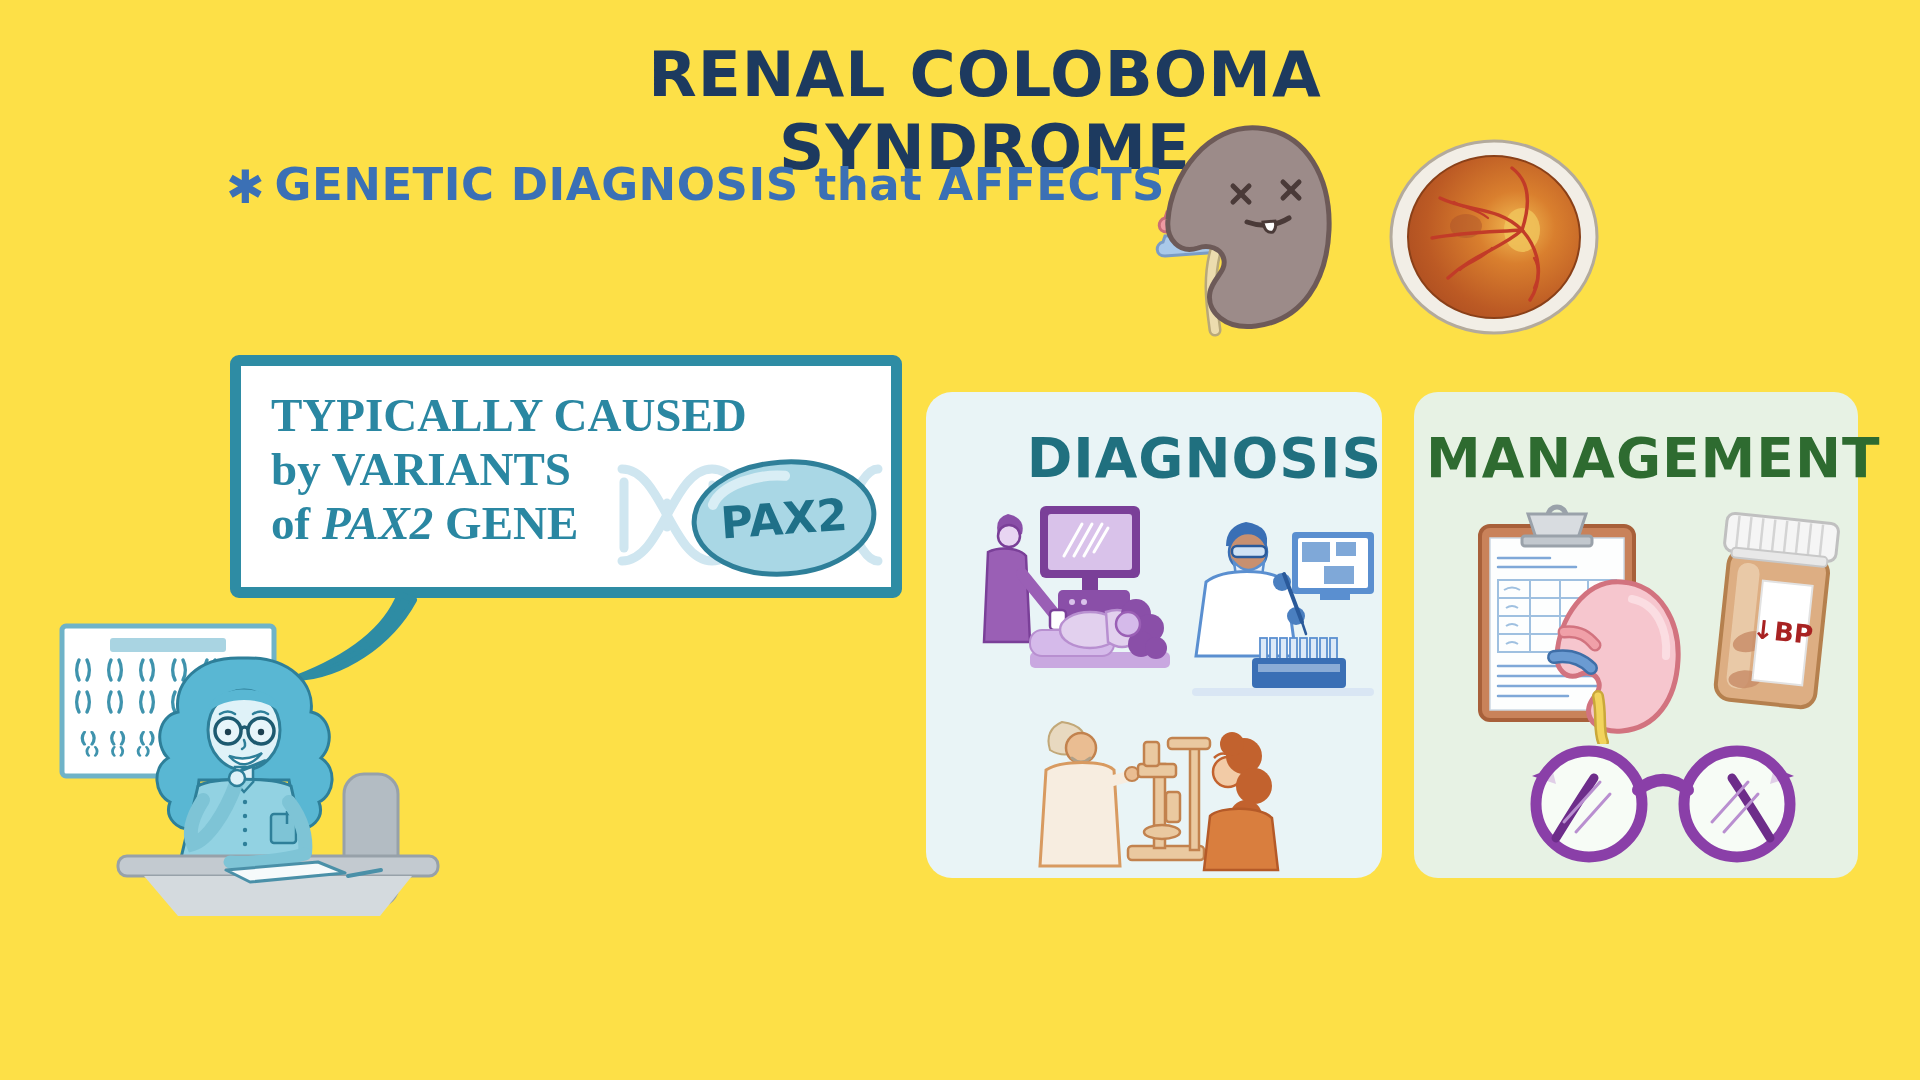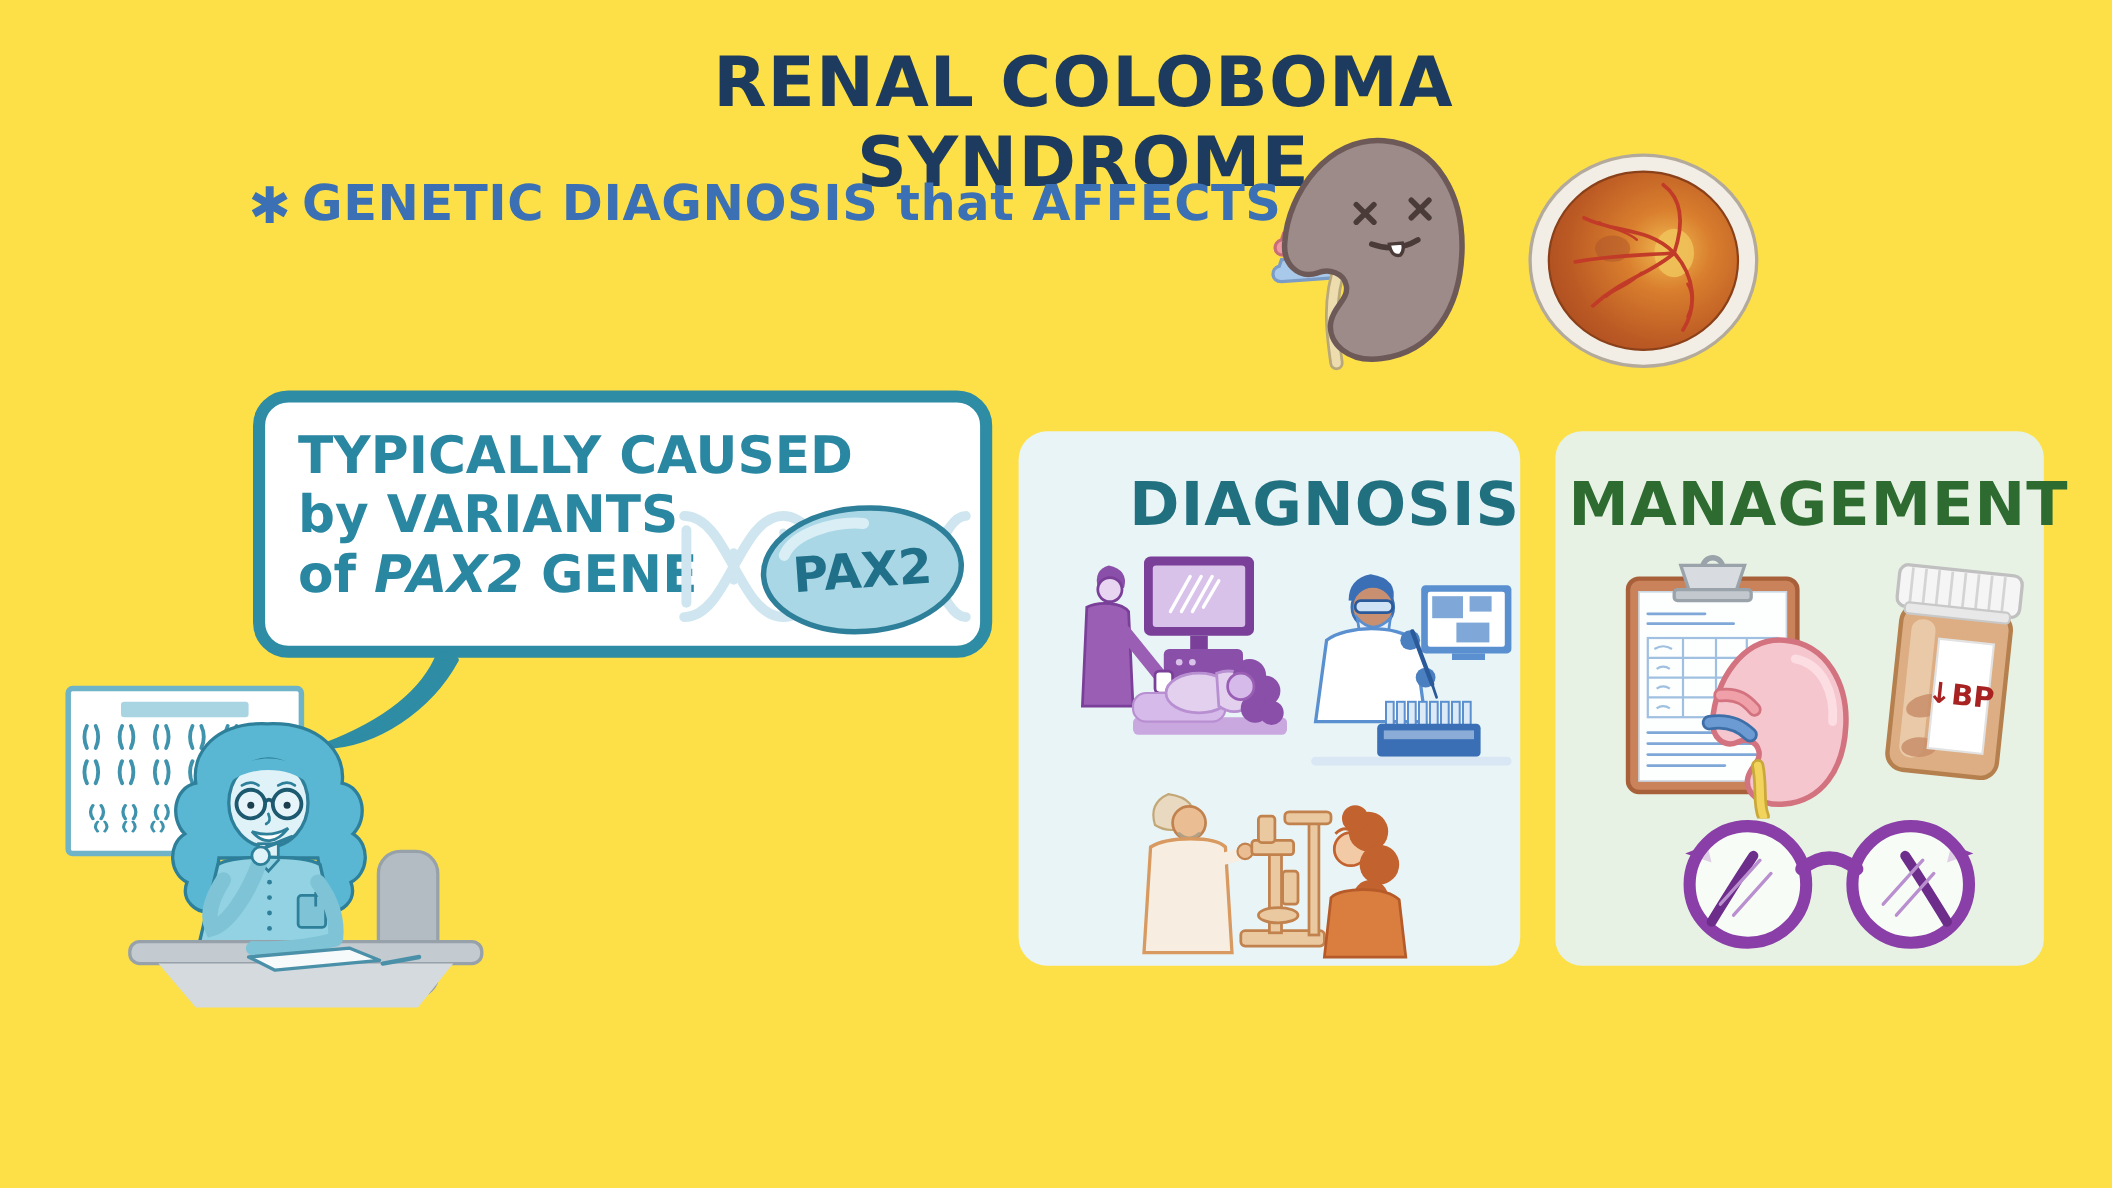--- a/index.html
+++ b/index.html
@@ -10,21 +10,21 @@
   .abs{position:absolute;}
   .page-title{
     position:absolute;left:470px;top:38px;width:1030px;text-align:center;
     font-size:63px;font-weight:800;letter-spacing:1px;color:#1d3a5f;
   }
   .definition{position:absolute;left:226px;top:158px;display:flex;align-items:flex-start;}
   .def-marker{font-size:46px;font-weight:800;color:#3b70b5;margin:2px 10px 0 0;}
   .def-lines{font-size:45px;font-weight:800;color:#3b70b5;line-height:53px;letter-spacing:0.5px;}
   .bubble{
     position:absolute;left:230px;top:355px;width:672px;height:243px;background:#ffffff;
-    border:11px solid #2e8ca4;border-radius:32px;box-sizing:border-box;
+    border:11px solid #2e8ca4;border-radius:9px;box-sizing:border-box;font-family:Liberation Serif, serif;
   }
   .bubble-text{position:absolute;left:30px;top:22px;font-size:47px;font-weight:800;color:#2a87a2;line-height:54px;}
   .gene-italic{font-style:italic;}
   .panel{position:absolute;top:392px;height:486px;border-radius:26px;}
   .panel-diagnosis{left:926px;width:456px;background:#e9f4f6;}
   .panel-management{left:1414px;width:444px;background:#e7f2e4;border-radius:24px;}
   .panel-heading{margin-top:34px;text-align:right;font-size:55px;font-weight:700;letter-spacing:1px;margin-left:12px;}
   .panel-diagnosis .panel-heading{color:#20707f;}
   .panel-management .panel-heading{color:#2e6b30;}
   .pill-rot{transform:rotate(6deg);}

